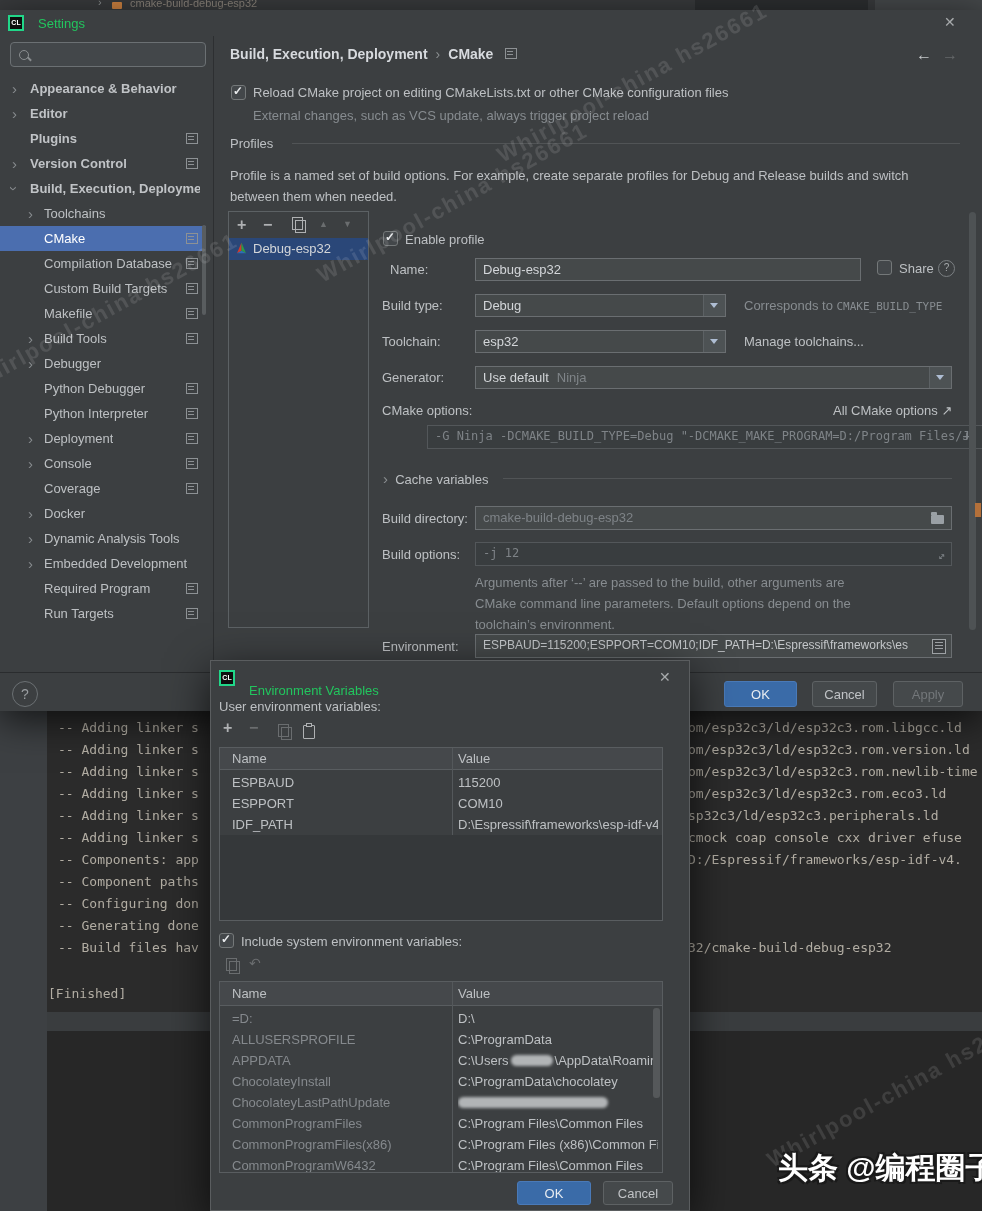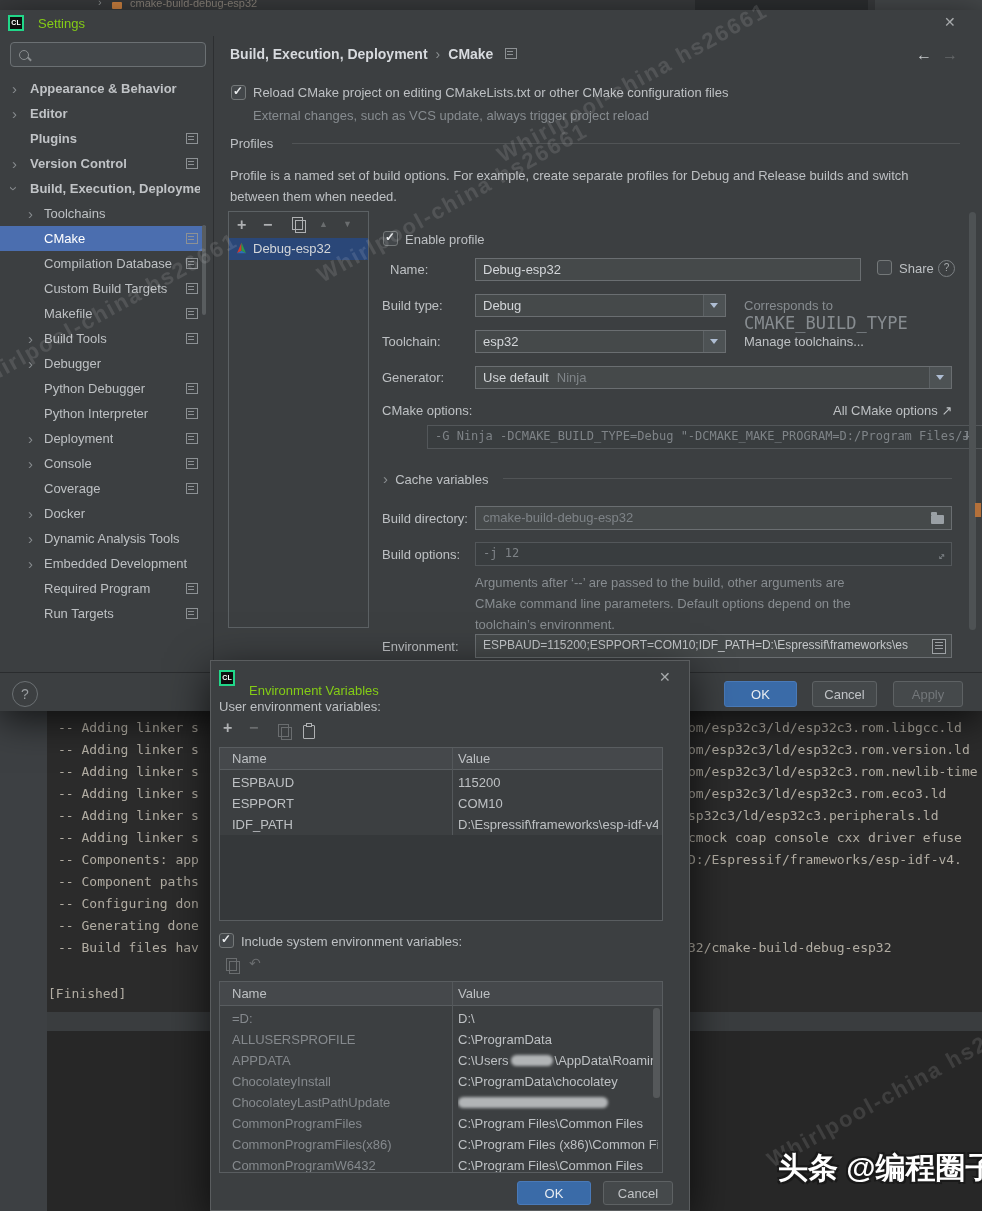--- a/index.html
+++ b/index.html
@@ -56,21 +56,21 @@
   .ic-help{display:inline-block;width:15px;height:15px;border:1px solid #7b7f82;border-radius:50%;
       color:#a5a9ab;font-size:10px;text-align:center;line-height:14px;}
   .ic-undo{color:#6a6d6f;font-size:14px;}
   .ic-mag{position:relative;display:inline-block;width:8px;height:8px;border:1.5px solid #8a8e90;border-radius:50%;}
   .ic-mag::after{content:"";position:absolute;left:7px;top:7px;width:5px;height:1.5px;background:#8a8e90;transform:rotate(45deg);}
   
   .settings{position:absolute;left:0;top:10px;width:982px;height:701px;background:#3c3f41;
             box-shadow:0 10px 35px rgba(0,0,0,.65);}
   .cl-logo{position:absolute;width:16px;height:16px;background:#0e0e0e;border:2px solid #21d789;box-sizing:border-box;
            color:#fff;font-size:7px;font-weight:bold;text-align:center;line-height:12px;letter-spacing:0;}
-  .dlg-title{position:absolute;color:#84cc16;font-size:13px;}
+  .dlg-title{position:absolute;color:#22c55e;font-size:13px;}
   .dlg-close{position:absolute;color:#a7aaac;font-size:14px;}
   .searchbox{position:absolute;left:10px;top:32px;width:196px;height:25px;background:#43474a;border:1px solid #6b7073;border-radius:4px;box-sizing:border-box;}
   .tree{position:absolute;left:0;top:66px;width:206px;height:600px;overflow:hidden;}
   .ti{position:relative;height:25px;line-height:25px;white-space:nowrap;}
   .ti .arrow{position:absolute;left:12px;top:0;color:#878b8e;font-size:15px;font-weight:normal;}
   .ti.lvl1 .arrow{left:28px;}
   .ti .arrow.down{display:inline-block;transform:rotate(90deg);transform-origin:center;}
   .ti .txt{position:absolute;left:30px;overflow:hidden;max-width:170px;}
   .ti.lvl1 .txt{left:44px;}
   .ti.bold .txt{font-weight:bold;color:#c0c3c6;}
@@ -297,21 +297,21 @@
     <div class="label" style="left:405px;top:222px;">Enable profile</div>
 
     <div class="label" style="left:390px;top:252px;">Name:</div>
     <div class="field" style="left:475px;top:248px;width:386px;">Debug-esp32</div>
     <span class="chk" style="left:877px;top:250px;"></span>
     <div class="label" style="left:899px;top:251px;">Share</div>
     <span class="ic-help" style="position:absolute;left:938px;top:250px;">?</span>
 
     <div class="label" style="left:382px;top:288px;">Build type:</div>
     <div class="field" style="left:475px;top:284px;width:251px;"><span>Debug</span><span class="combo-arrow"></span></div>
-    <div class="label hint" style="left:744px;top:288px;"><span>Corresponds to </span><span class="mono" style="font-size:17px;margin-top:44px;">CMAKE_BUILD_TYPE</span></div>
+    <div class="label hint" style="left:744px;top:288px;"><span>Corresponds to </span><span class="mono" style="font-size:11px;margin-top:44px;">CMAKE_BUILD_TYPE</span></div>
 
     <div class="label" style="left:382px;top:324px;">Toolchain:</div>
     <div class="field" style="left:475px;top:320px;width:251px;"><span>esp32</span><span class="combo-arrow"></span></div>
     <div class="label link" style="left:744px;top:324px;">Manage toolchains...</div>
 
     <div class="label" style="left:382px;top:360px;">Generator:</div>
     <div class="field" style="left:475px;top:356px;width:477px;"><span>Use default</span><span style="color:#7f8488;margin-left:8px;">Ninja</span><span class="combo-arrow"></span></div>
 
     <div class="label" style="left:382px;top:393px;">CMake options:</div>
     <div class="label link" style="left:833px;top:393px;"><span>All CMake options</span> <span>↗</span></div>

